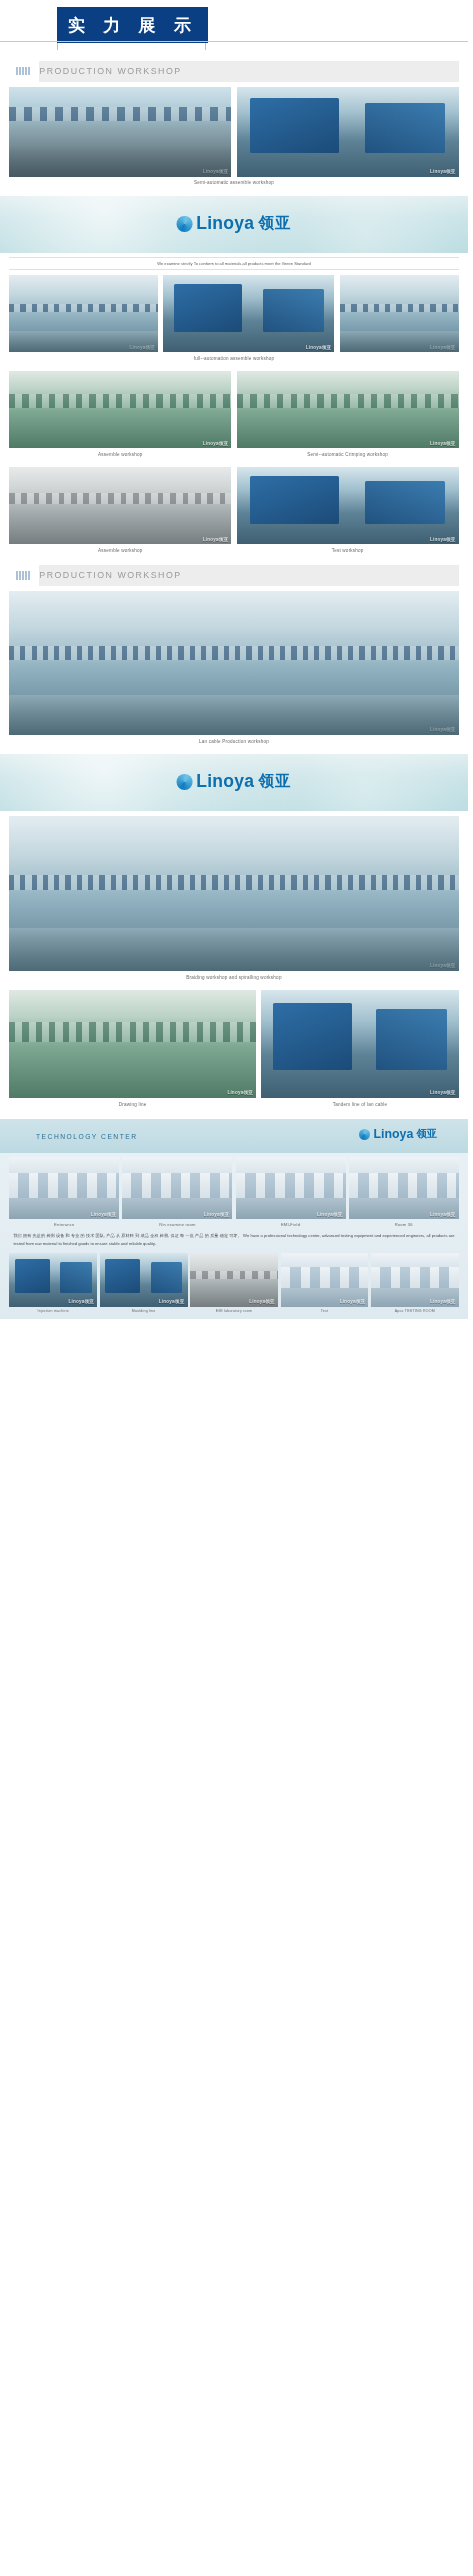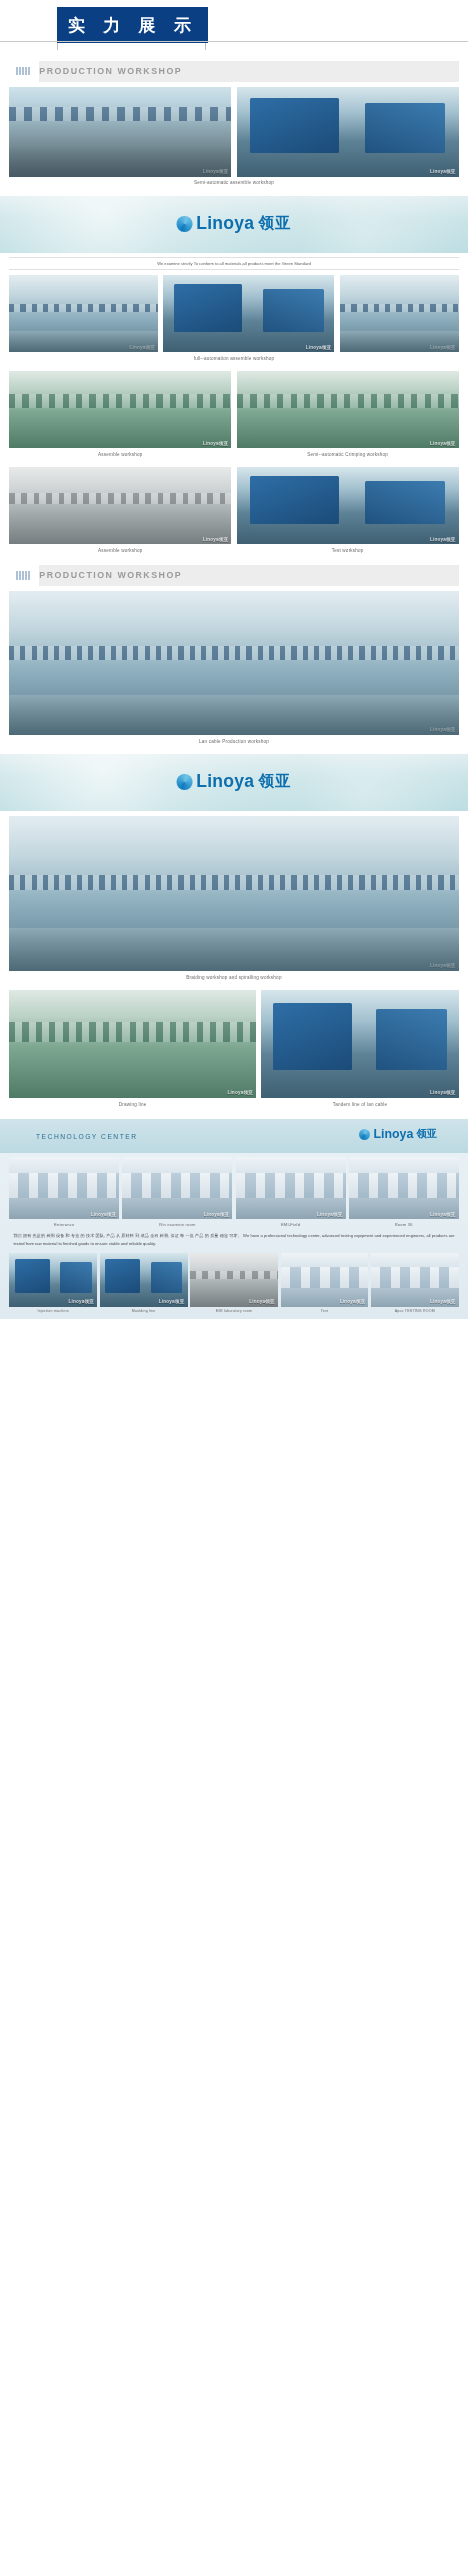--- a/index.html
+++ b/index.html
@@ -25,21 +25,21 @@
     position:relative;height:20.6px;margin:0 9.3px;background:#ededed;
     display:flex;align-items:center;
   }
   .sec-head .accent{width:30px;height:20.6px;background:#ffffff;position:relative;}
   .sec-head .accent i{
     position:absolute;left:7.2px;top:6.2px;width:13.4px;height:8.2px;
     background:repeating-linear-gradient(90deg,#9fb6cf 0 1.5px,transparent 1.5px 3.1px);
     opacity:.85;
   }
   .sec-head h2{
-    margin:0;font-size:8.8px;font-weight:bold;letter-spacing:1.5px;color:#9a9a9a;
+    margin:0;font-size:8.8px;font-weight:normal;letter-spacing:1.5px;color:#9a9a9a;
     font-family:"Liberation Sans",sans-serif;
   }
 
   
   .row{display:flex;gap:5.2px;padding:5.2px 9.3px 0 9.3px;}
   .cap{
     text-align:center;font-size:4.6px;color:#6b6b6b;padding:3.6px 0 5.2px 0;letter-spacing:0.2px;
   }
   .ph{position:relative;overflow:hidden;background:#9bb0bd;}
   .wm{

